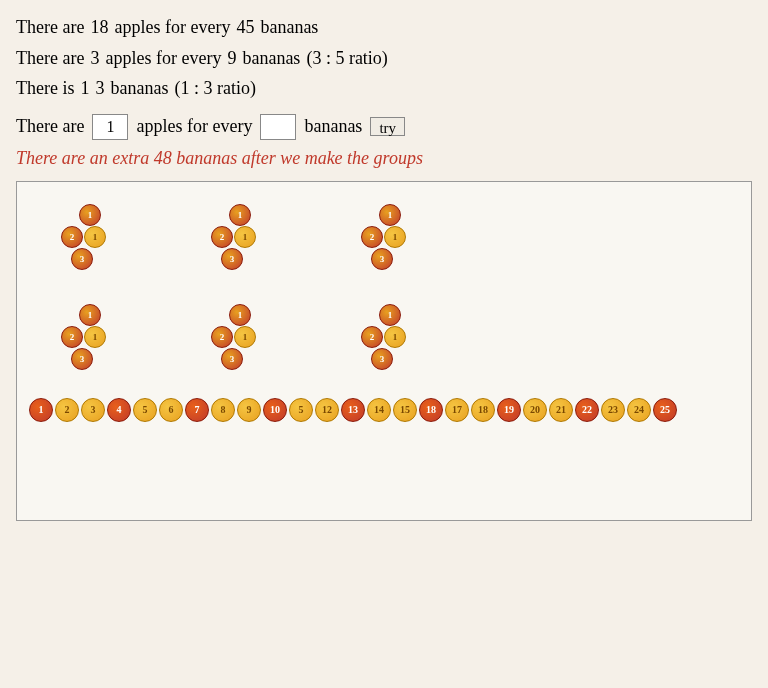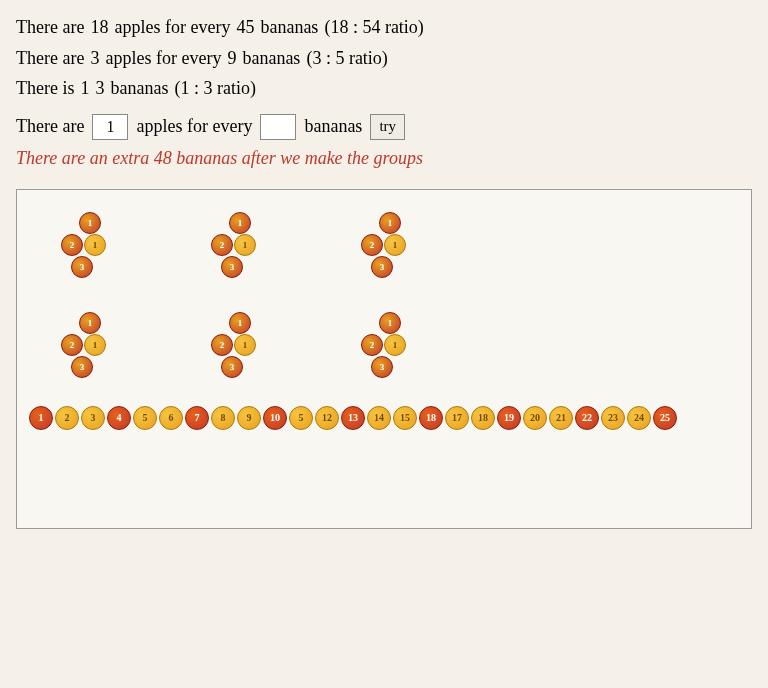--- a/index.html
+++ b/index.html
@@ -42,27 +42,27 @@
       font-family: Georgia, serif;
     }
 
     .try-btn {
       border: 1.5px solid #888;
       background: #f0ece4;
       font-size: 15px;
       padding: 2px 8px;
       cursor: pointer;
       font-family: Georgia, serif;
-      height: 26px;
+      height: 19px;
     }
 
     .extra-text {
       color: #c0392b;
       font-size: 18px;
-      margin-bottom: 20px;
+      margin-bottom: 12px;
       font-style: italic;
     }
 
     .canvas-area {
       border: 1.5px solid #999;
       background: #f9f7f2;
       width: 736px;
       min-height: 340px;
       position: relative;
       padding: 10px;
@@ -136,21 +136,20 @@
 </head>
 <body>
 
 <div class="info-lines">
   <div class="info-line">
     <span>There are</span>
     <span>18</span>
     <span>apples for every</span>
     <span>45</span>
     <span>bananas</span>
-    <span>(18 : 54 ratio)</span>
   </div>
   <div class="info-line">
     <span>There are</span>
     <span>3</span>
     <span>apples for every</span>
     <span>9</span>
     <span>bananas</span>
     <span>(3 : 5 ratio)</span>
   </div>
   <div class="info-line">

